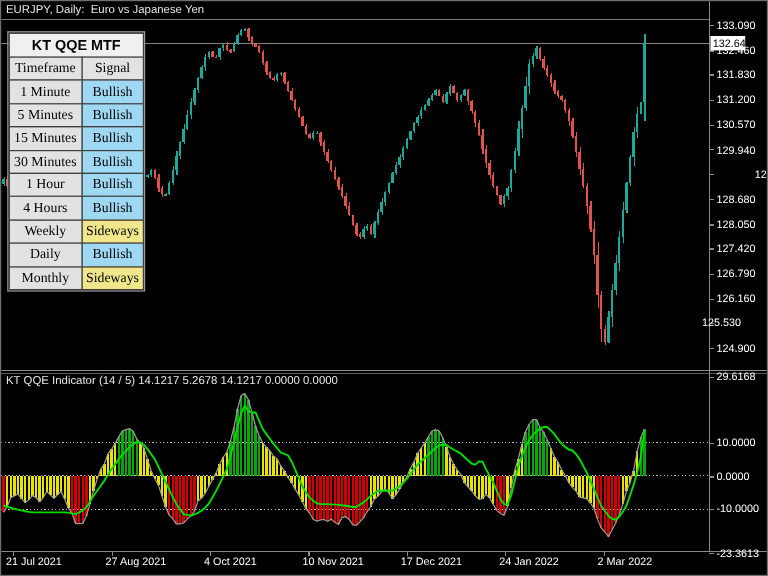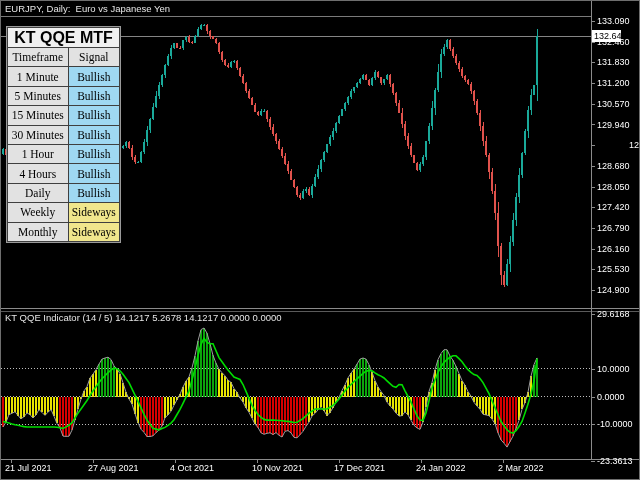--- a/index.html
+++ b/index.html
@@ -28,21 +28,21 @@
   table.mtf{
     position:absolute;left:6px;top:26px;width:113px;z-index:3;
     border-collapse:collapse;border:1px solid #3f3f3f;outline:1px solid #9a9a9a;
     font-family:"Liberation Serif",serif;color:#000;
   }
   table.mtf td{
     border:1px solid #3f3f3f;height:18.4px;text-align:center;vertical-align:middle;
     font-size:11.5px;padding:0;
   }
   table.mtf td.title{
-    font-family:"Liberation Sans",sans-serif;font-weight:bold;font-size:16px;height:19px;margin-left:16px;
+    font-family:"Liberation Sans",sans-serif;font-weight:bold;font-size:12px;height:19px;margin-left:16px;
   }
 </style>
 </head>
 <body>
 
 <div class="screen">
   <svg class="chart-layer" id="chart-svg" width="640" height="480">
       <line x1="0" y1="15" x2="590" y2="15" stroke="#7a7a7a" stroke-width="1" shape-rendering="crispEdges"></line>
       <line x1="0" y1="35.5" x2="590" y2="35.5" stroke="#848484" stroke-width="1" shape-rendering="crispEdges"></line>
       <g shape-rendering="crispEdges">
@@ -656,26 +656,26 @@
         </tr>
         <tr>
     <td style="background:#E2E2E2;color:#000000">1 Hour</td>
     <td style="background:#9FD8F2;color:#000000">Bullish</td>
         </tr>
         <tr>
     <td style="background:#E2E2E2;color:#000000">4 Hours</td>
     <td style="background:#9FD8F2;color:#000000">Bullish</td>
         </tr>
         <tr>
+    <td style="background:#E2E2E2;color:#000000">Weekly</td>
+    <td style="background:#F0E68C;color:#000000">Sideways</td>
+        </tr>
+        <tr>
     <td style="background:#E2E2E2;color:#000000">Daily</td>
     <td style="background:#9FD8F2;color:#000000">Bullish</td>
-        </tr>
-        <tr>
-    <td style="background:#E2E2E2;color:#000000">Weekly</td>
-    <td style="background:#F0E68C;color:#000000">Sideways</td>
         </tr>
         <tr>
     <td style="background:#E2E2E2;color:#000000">Monthly</td>
     <td style="background:#F0E68C;color:#000000">Sideways</td>
         </tr>
       </tbody>
   </table>
 
   <div class="price-tag">132.641</div>
 
@@ -685,21 +685,21 @@
       <div class="axis-label" style="left: 596px; top: 61.4px;">131.830</div>
       <div class="axis-label" style="left: 596px; top: 82.1px;">131.200</div>
       <div class="axis-label" style="left: 596px; top: 102.8px;">130.570</div>
       <div class="axis-label" style="left: 596px; top: 123.5px;">129.940</div>
       <div class="axis-label" style="left: 596px; top: 144.2px; margin-left: 32px;">129.310</div>
       <div class="axis-label" style="left: 596px; top: 164.9px;">128.680</div>
       <div class="axis-label" style="left: 596px; top: 185.6px;">128.050</div>
       <div class="axis-label" style="left: 596px; top: 206.3px;">127.420</div>
       <div class="axis-label" style="left: 596px; top: 227px;">126.790</div>
       <div class="axis-label" style="left: 596px; top: 247.7px;">126.160</div>
-      <div class="axis-label" style="left: 596px; top: 268.4px;">125.530</div>
+      <div class="axis-label" style="left: 584px; top: 268.4px;">125.530</div>
       <div class="axis-label" style="left: 596px; top: 289.1px;">124.900</div>
     </div>
   <div id="ind-axis">
       <div class="axis-label" style="left: 596px; top: 313.3px; text-align: center;">29.6168</div>
       <div class="axis-label" style="left: 596px; top: 367.8px; text-align: center;">10.0000</div>
       <div class="axis-label" style="left: 596px; top: 395.5px;">0.0000</div>
       <div class="axis-label" style="left: 596px; top: 423.3px;">-10.0000</div>
       <div class="axis-label" style="left: 596px; top: 460.3px;">-23.3613</div>
     </div>
   <div id="time-axis">

